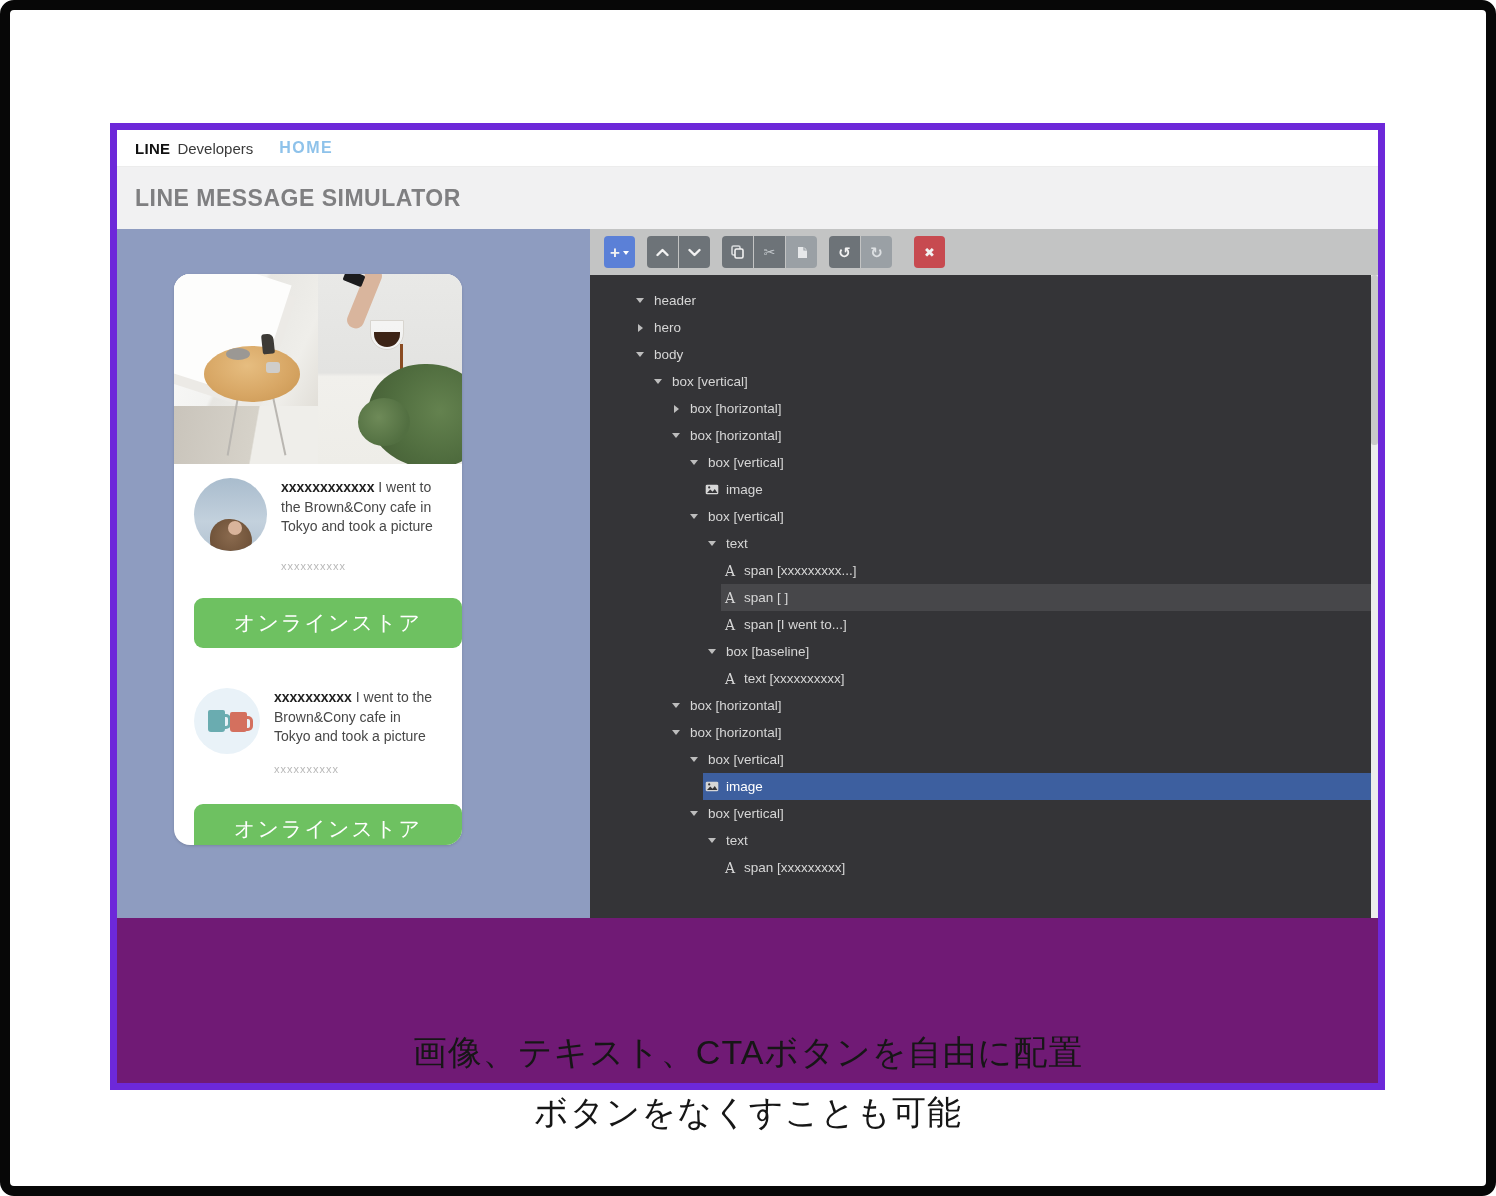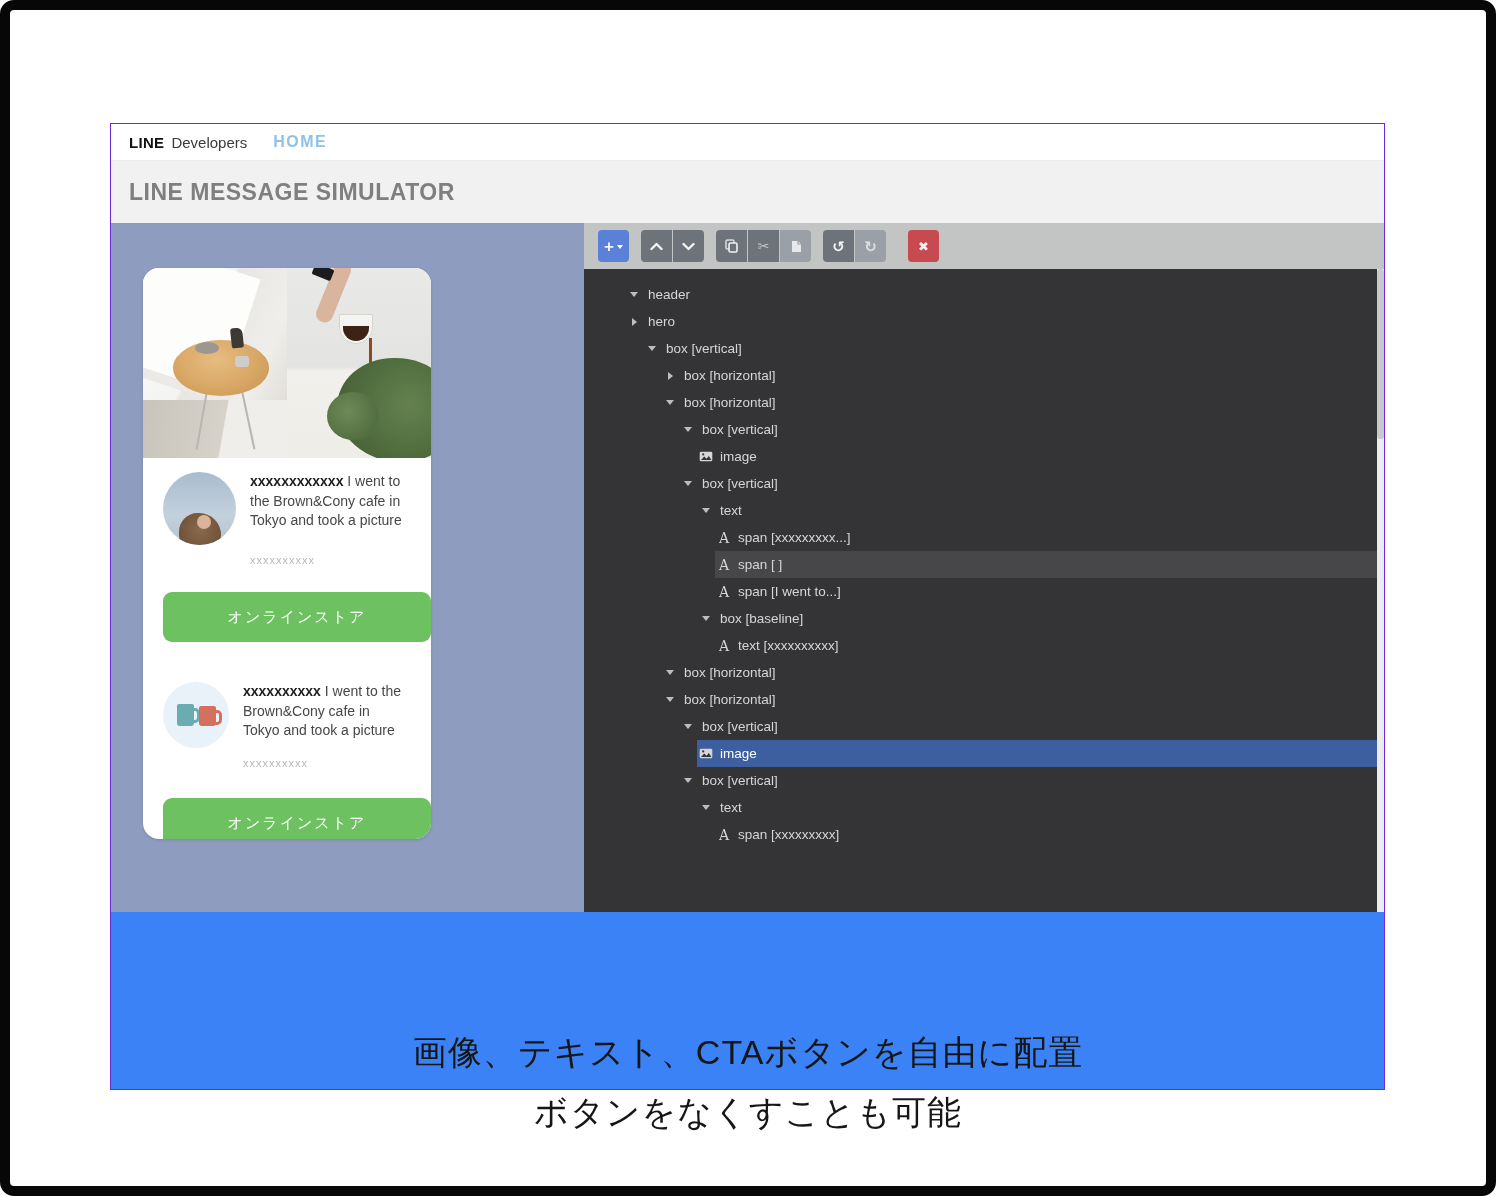--- a/index.html
+++ b/index.html
@@ -6,32 +6,32 @@
     --panel-blue:#8e9cc0; --tree-bg:#343437; --sel-blue:#3d5f9f; --hover-gray:#47474a;
     --btn-green:#6ec161; --accent-blue:#5b80d7; --delete-red:#c74a50;
     --tb-band:#c3c4c4; --tb-btn:#6d7378; --tb-btn-dis:#9aa0a5;
   }
   *{margin:0;padding:0;box-sizing:border-box;}
   body{font-family:"Liberation Sans","DejaVu Sans",sans-serif;background:#fff;}
   .canvas{position:relative;width:1496px;height:1196px;background:#fff;overflow:hidden;}
   .frame{position:absolute;inset:0;border:10px solid #070707;border-radius:14px;pointer-events:none;z-index:50;}
 
   
-  .app{position:absolute;left:110px;top:123px;width:1275px;height:967px;border:1px solid #6d28d9;background:#3b82f6;}
+  .app{position:absolute;left:110px;top:123px;width:1275px;height:967px;border:7px solid #6d28d9;background:#701a75;}
   .app-header{height:37px;background:#fff;display:flex;align-items:center;padding-left:18px;border-bottom:1px solid #ececec;}
   .brand{font-size:15px;font-weight:bold;color:#111;letter-spacing:.3px;}
   .brand-product{font-size:15px;color:#3a3a3a;margin-left:7px;font-weight:500;}
   .nav-home{font-size:16px;font-weight:bold;color:#8ec2ea;letter-spacing:1.5px;margin-left:26px;}
   .title-bar{height:62px;background:#f1f1f2;display:flex;align-items:center;padding-left:18px;}
   .title-bar .t{font-size:23px;font-weight:bold;color:#7f7f81;letter-spacing:.5px;}
   .main{display:flex;height:689px;}
 
   
   .preview{width:473px;background:var(--panel-blue);position:relative;flex:none;}
-  .flex-card{position:absolute;left:32px;top:45px;width:288px;height:571px;background:#fff;border-radius:16px;overflow:hidden;box-shadow:0 1px 3px rgba(0,0,0,.15);}
+  .flex-card{position:absolute;left:57px;top:45px;width:288px;height:571px;background:#fff;border-radius:16px;overflow:hidden;box-shadow:0 1px 3px rgba(0,0,0,.15);}
   .hero{height:190px;display:flex;}
   .hero-half{position:relative;overflow:hidden;width:50%;height:100%;}
   .hero-left{background:linear-gradient(115deg,#fbfbfa 0%,#f3f3f1 40%,#e7e6e2 42%,#efeeea 70%,#d9d5cd 100%);}
   .hl-chair{position:absolute;left:-18px;top:-10px;width:120px;height:120px;background:#fdfdfc;transform:rotate(18deg);box-shadow:8px 10px 0 #eceae6;}
   .hl-floor{position:absolute;left:0;bottom:0;width:100%;height:58px;background:linear-gradient(100deg,#c9c4bb 0%,#d6d2c9 55%,#efeeea 56%);}
   .hl-table{position:absolute;left:30px;top:72px;width:96px;height:56px;border-radius:50%;background:radial-gradient(ellipse at 45% 35%,#e6bd80 0%,#d8a765 55%,#c89450 100%);}
   .hl-item-dark{position:absolute;left:88px;top:60px;width:12px;height:20px;background:#3d3a36;border-radius:3px 6px 2px 2px;transform:rotate(-6deg);}
   .hl-bowl{position:absolute;left:52px;top:74px;width:24px;height:12px;border-radius:50%;background:#9b9894;}
   .hl-cup{position:absolute;left:92px;top:88px;width:14px;height:11px;border-radius:3px;background:#cfcdca;}
   .hl-leg1,.hl-leg2{position:absolute;width:2px;height:62px;background:#b9b6b1;top:120px;}
@@ -56,21 +56,21 @@
   .mug{width:17px;height:22px;border-radius:2px 2px 3px 3px;position:relative;}
   .mug.teal{background:#6aacb0;}
   .mug.coral{background:#d4705e;height:20px;margin-top:2px;}
   .mug:after{content:"";position:absolute;right:-6px;top:4px;width:6px;height:9px;border:3px solid;border-left:none;border-radius:0 5px 5px 0;}
   .mug.teal:after{border-color:#6aacb0;}
   .mug.coral:after{border-color:#d4705e;}
   .msg-text{margin-left:14px;font-size:14px;line-height:19.5px;color:#474747;width:164px;}
   .msg-text b{color:#1d1d1d;}
   .sub-text{margin-left:87px;margin-top:9px;font-size:11px;color:#b8b8b8;letter-spacing:1px;}
   .sub-text.s2{margin-left:80px;}
-  .cta-btn{display:block;width:268px;height:50px;margin:26px auto 0 0;background:var(--btn-green);border:none;border-radius:9px;color:#fff;font-size:15px;letter-spacing:2px;font-family:inherit;cursor:pointer;}
+  .cta-btn{display:block;width:268px;height:50px;margin:26px auto 0 0;background:var(--btn-green);border:none;border-radius:9px;color:#fff;font-size:21px;letter-spacing:2px;font-family:inherit;cursor:pointer;}
   .cta-btn.b1{margin-top:26px;}
   .cta-btn.b2{margin-top:29px;}
   .row2{margin-top:40px;}
 
   
   .editor{flex:1;display:flex;flex-direction:column;min-width:0;}
   .toolbar{height:46px;background:var(--tb-band);display:flex;align-items:center;padding-left:14px;gap:12px;flex:none;}
   .tb-group{display:flex;border-radius:4px;overflow:hidden;gap:1px;}
   .tb-btn{width:31px;height:32px;border:none;display:flex;align-items:center;justify-content:center;background:var(--tb-btn);color:#f2f2f2;font-family:inherit;cursor:pointer;}
   .tb-btn.disabled{background:var(--tb-btn-dis);color:#dde0e3;}
@@ -224,20 +224,28 @@
               </div>
               <div class="tree-row">
                 <div class="row-inner" style="margin-left: 41px;">
                   <span class="icon-slot">
                     <span class="caret right"></span>
                   </span>
                   <span class="row-label">hero</span>
                 </div>
               </div>
               <div class="tree-row">
+                <div class="row-inner" style="margin-left: 41px;">
+                  <span class="icon-slot">
+                    <span class="caret down"></span>
+                  </span>
+                  <span class="row-label">body</span>
+                </div>
+              </div>
+              <div class="tree-row">
                 <div class="row-inner" style="margin-left: 59px;">
                   <span class="icon-slot">
                     <span class="caret down"></span>
                   </span>
                   <span class="row-label">box [vertical]</span>
                 </div>
               </div>
               <div class="tree-row">
                 <div class="row-inner" style="margin-left: 77px;">
                   <span class="icon-slot">

